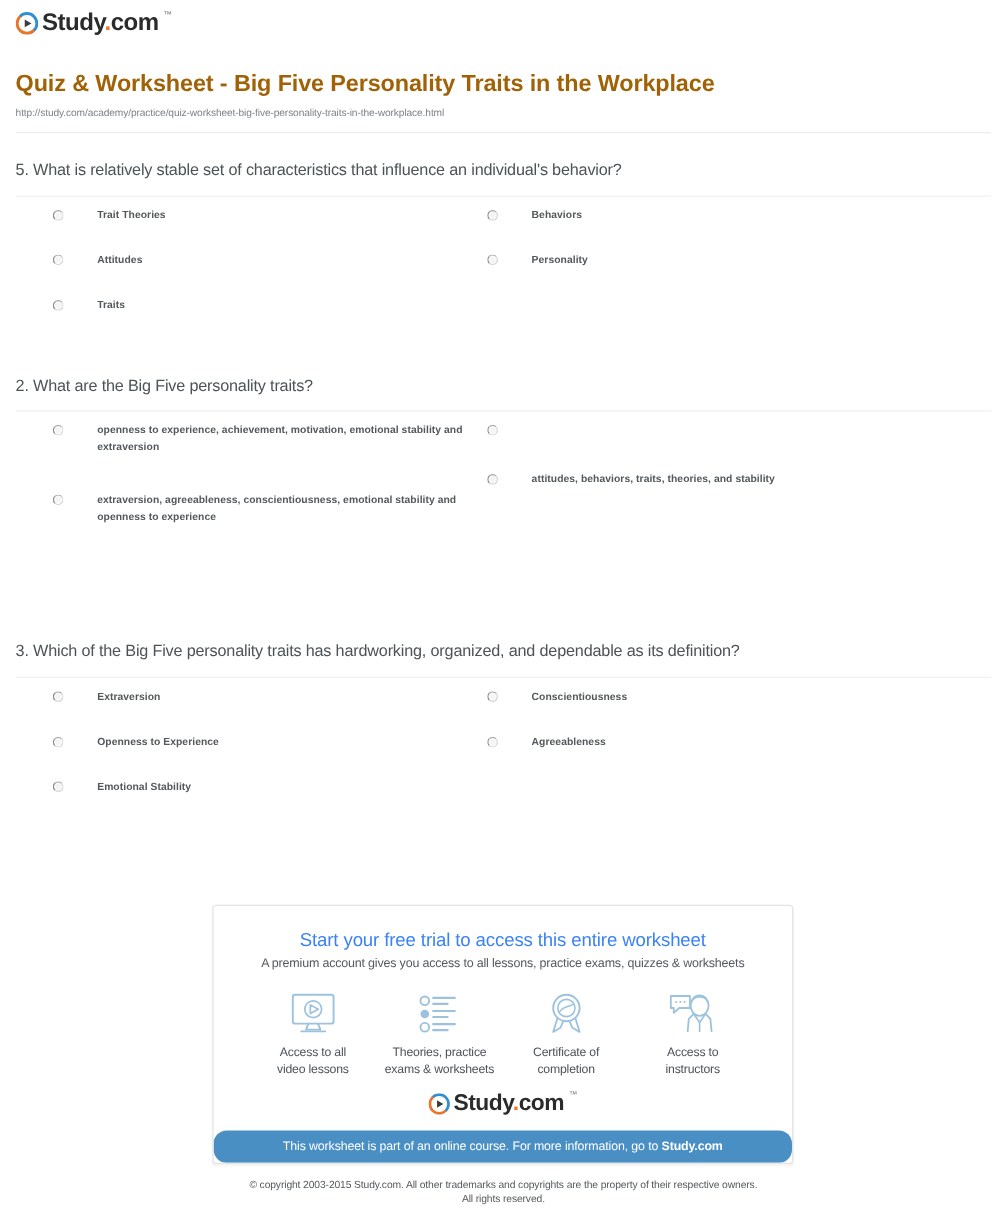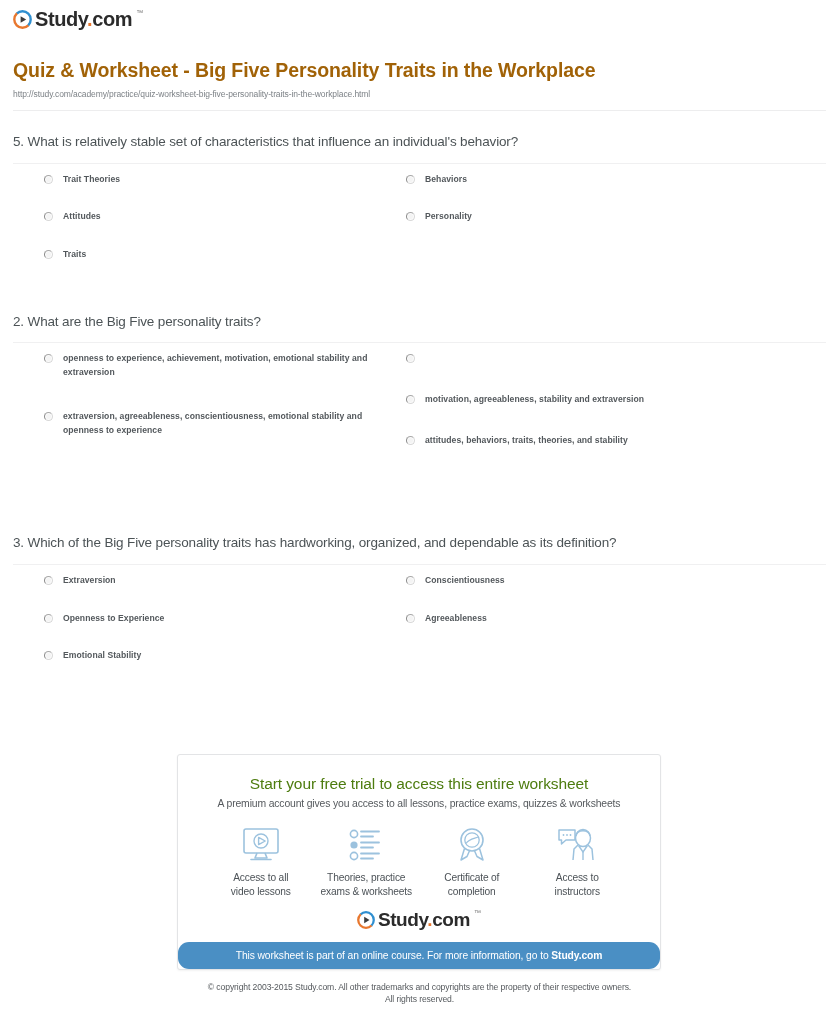--- a/index.html
+++ b/index.html
@@ -101,20 +101,21 @@
     gap: 10px;
     margin-bottom: 24px;
   }
   .option-label {
     font-size: 8.6px;
     font-weight: 700;
     color: #53585c;
     line-height: 1.62;
     letter-spacing: 0.05px;
     max-width: 310px;
+    margin-left: 18px;
   }
 
   
   .radio {
     flex: 0 0 auto;
     width: 9px;
     height: 9px;
     margin-top: 2px;
     border-radius: 50%;
     background: #f4f4f4;
@@ -132,21 +133,21 @@
     width: 484px;
     background: #ffffff;
     border: 1px solid #e3e4e6;
     border-radius: 3px;
     box-shadow: 0 1px 2px rgba(0,0,0,0.05);
     overflow: hidden;
   }
   .promo-head {
     text-align: center;
     font-size: 15.5px;
-    color: #4d7c0f;
+    color: #3b82f6;
     padding: 20px 10px 0 10px;
     font-weight: 400;
     letter-spacing: -0.1px;
   }
   .promo-sub {
     text-align: center;
     font-size: 10.4px;
     color: #55595d;
     margin-top: 5px;
     letter-spacing: -0.15px;
@@ -269,24 +270,20 @@
           <span class="option-label">openness to experience, achievement, motivation, emotional stability and extraversion</span>
         </div>
         <div class="option">
           <span class="radio"></span>
           <span class="option-label">extraversion, agreeableness, conscientiousness, emotional stability and openness to experience</span>
         </div>
       </div>
       <div class="opt-col right">
         <div class="option" style="margin-bottom:30px;">
           <span class="radio"></span>
-        </div>
-        <div class="option" style="margin-bottom:27px;">
-          <span class="radio"></span>
-          <span class="option-label">motivation, agreeableness, stability and extraversion</span>
         </div>
         <div class="option">
           <span class="radio"></span>
           <span class="option-label">attitudes, behaviors, traits, theories, and stability</span>
         </div>
       </div>
     </div>
   </div>
 
   <div class="question-block">

